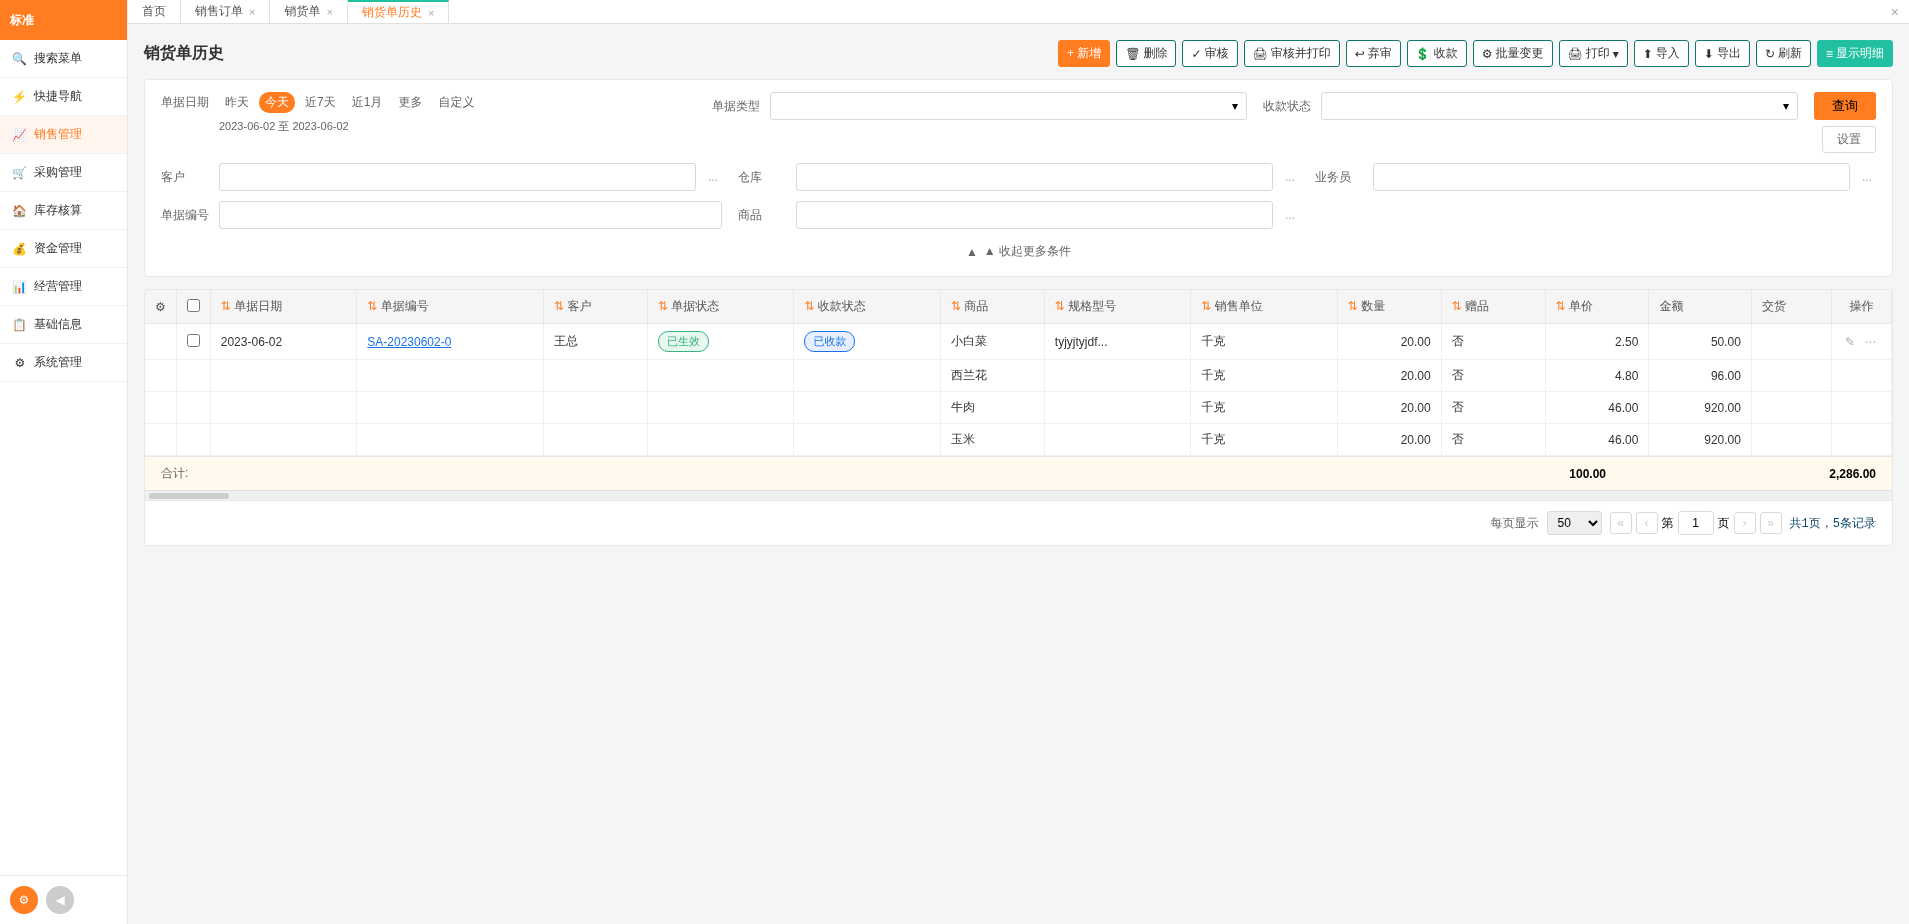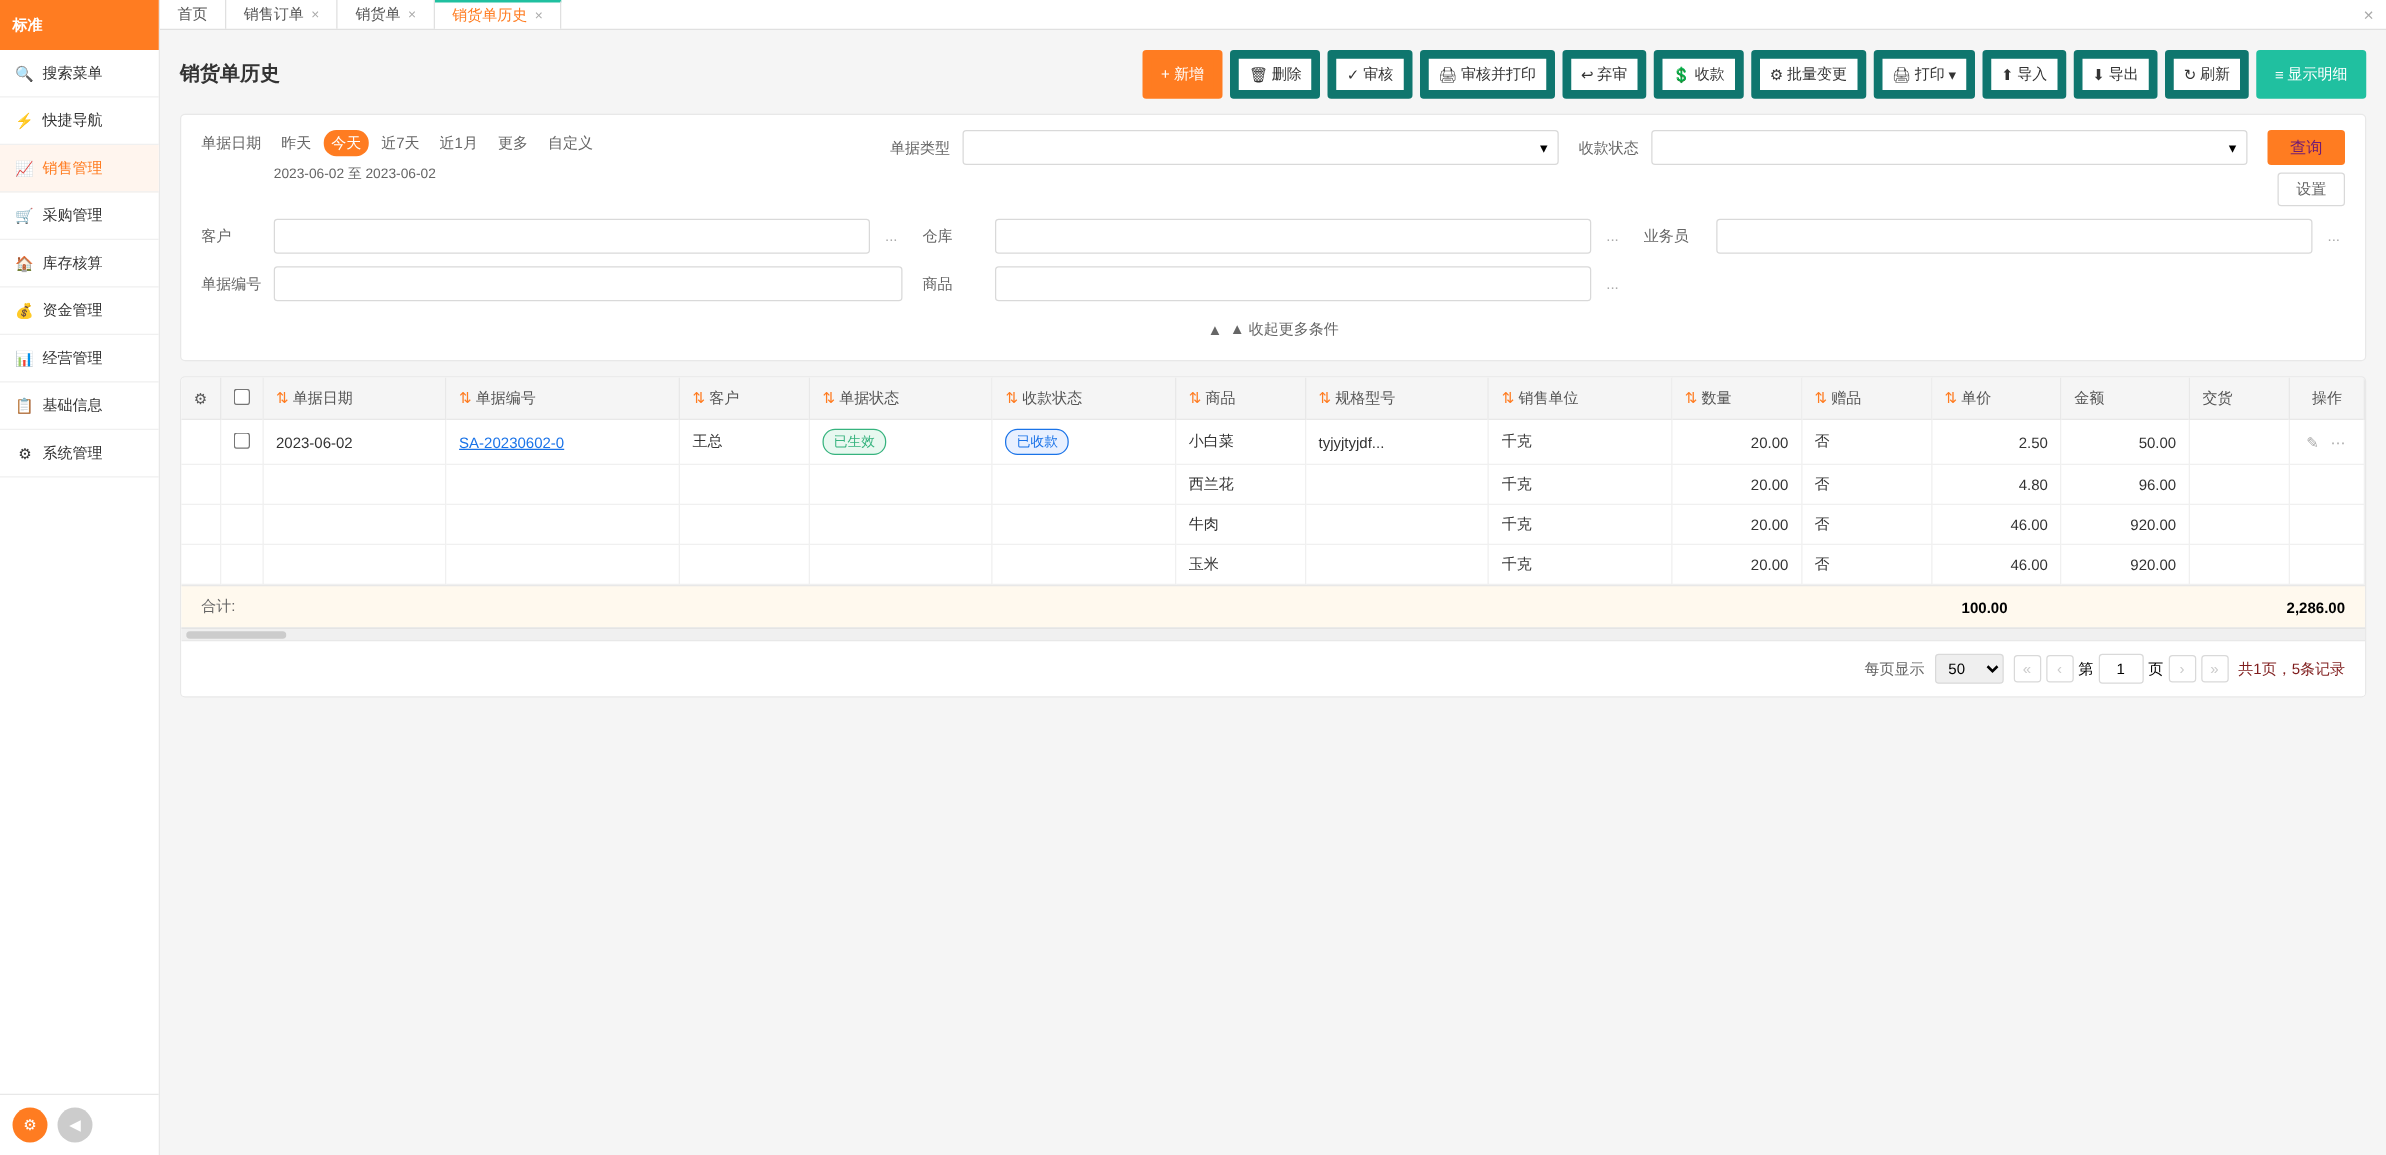--- a/index.html
+++ b/index.html
@@ -129,21 +129,21 @@
       display: flex;
       align-items: center;
       gap: 6px;
       flex-wrap: wrap;
     }
     .toolbar-btn {
       display: flex;
       align-items: center;
       gap: 3px;
       padding: 4px 8px;
-      border: 7px solid #0f766e;
+      border: 1px solid #0f766e;
       background: #fff;
       border-radius: 3px;
       cursor: pointer;
       color: #333;
       font-size: 12px;
       white-space: nowrap;
     }
     .toolbar-btn.primary { background: #ff7c21; color: #fff; border-color: #ff7c21; }
 
     
@@ -237,21 +237,21 @@
 
     
     .query-area {
       display: flex;
       flex-direction: column;
       align-items: flex-end;
       gap: 6px;
     }
     .btn-query {
       background: #ff7c21;
-      color: #701a75;
+      color: #000000;
       border: none;
       border-radius: 3px;
       padding: 5px 18px;
       cursor: pointer;
       font-size: 13px;
       text-align: right;
     }
     .btn-set {
       background: #fff;
       color: #666;
@@ -353,21 +353,21 @@
     .page-btn.disabled { color: #ccc; cursor: not-allowed; }
     .page-input {
       width: 36px;
       border: 1px solid #d9d9d9;
       border-radius: 3px;
       text-align: center;
       padding: 2px;
       height: 24px;
       font-size: 12px;
     }
-    .page-info { color: #7f1d1d; }
+    .page-info { color: #0c4a6e; font-family: Liberation Mono, monospace; }
 
     
     .scroll-bar {
       height: 10px;
       background: #f0f0f0;
       border-top: 1px solid #e0e0e0;
       display: flex;
       align-items: center;
       padding: 2px 4px;
     }

